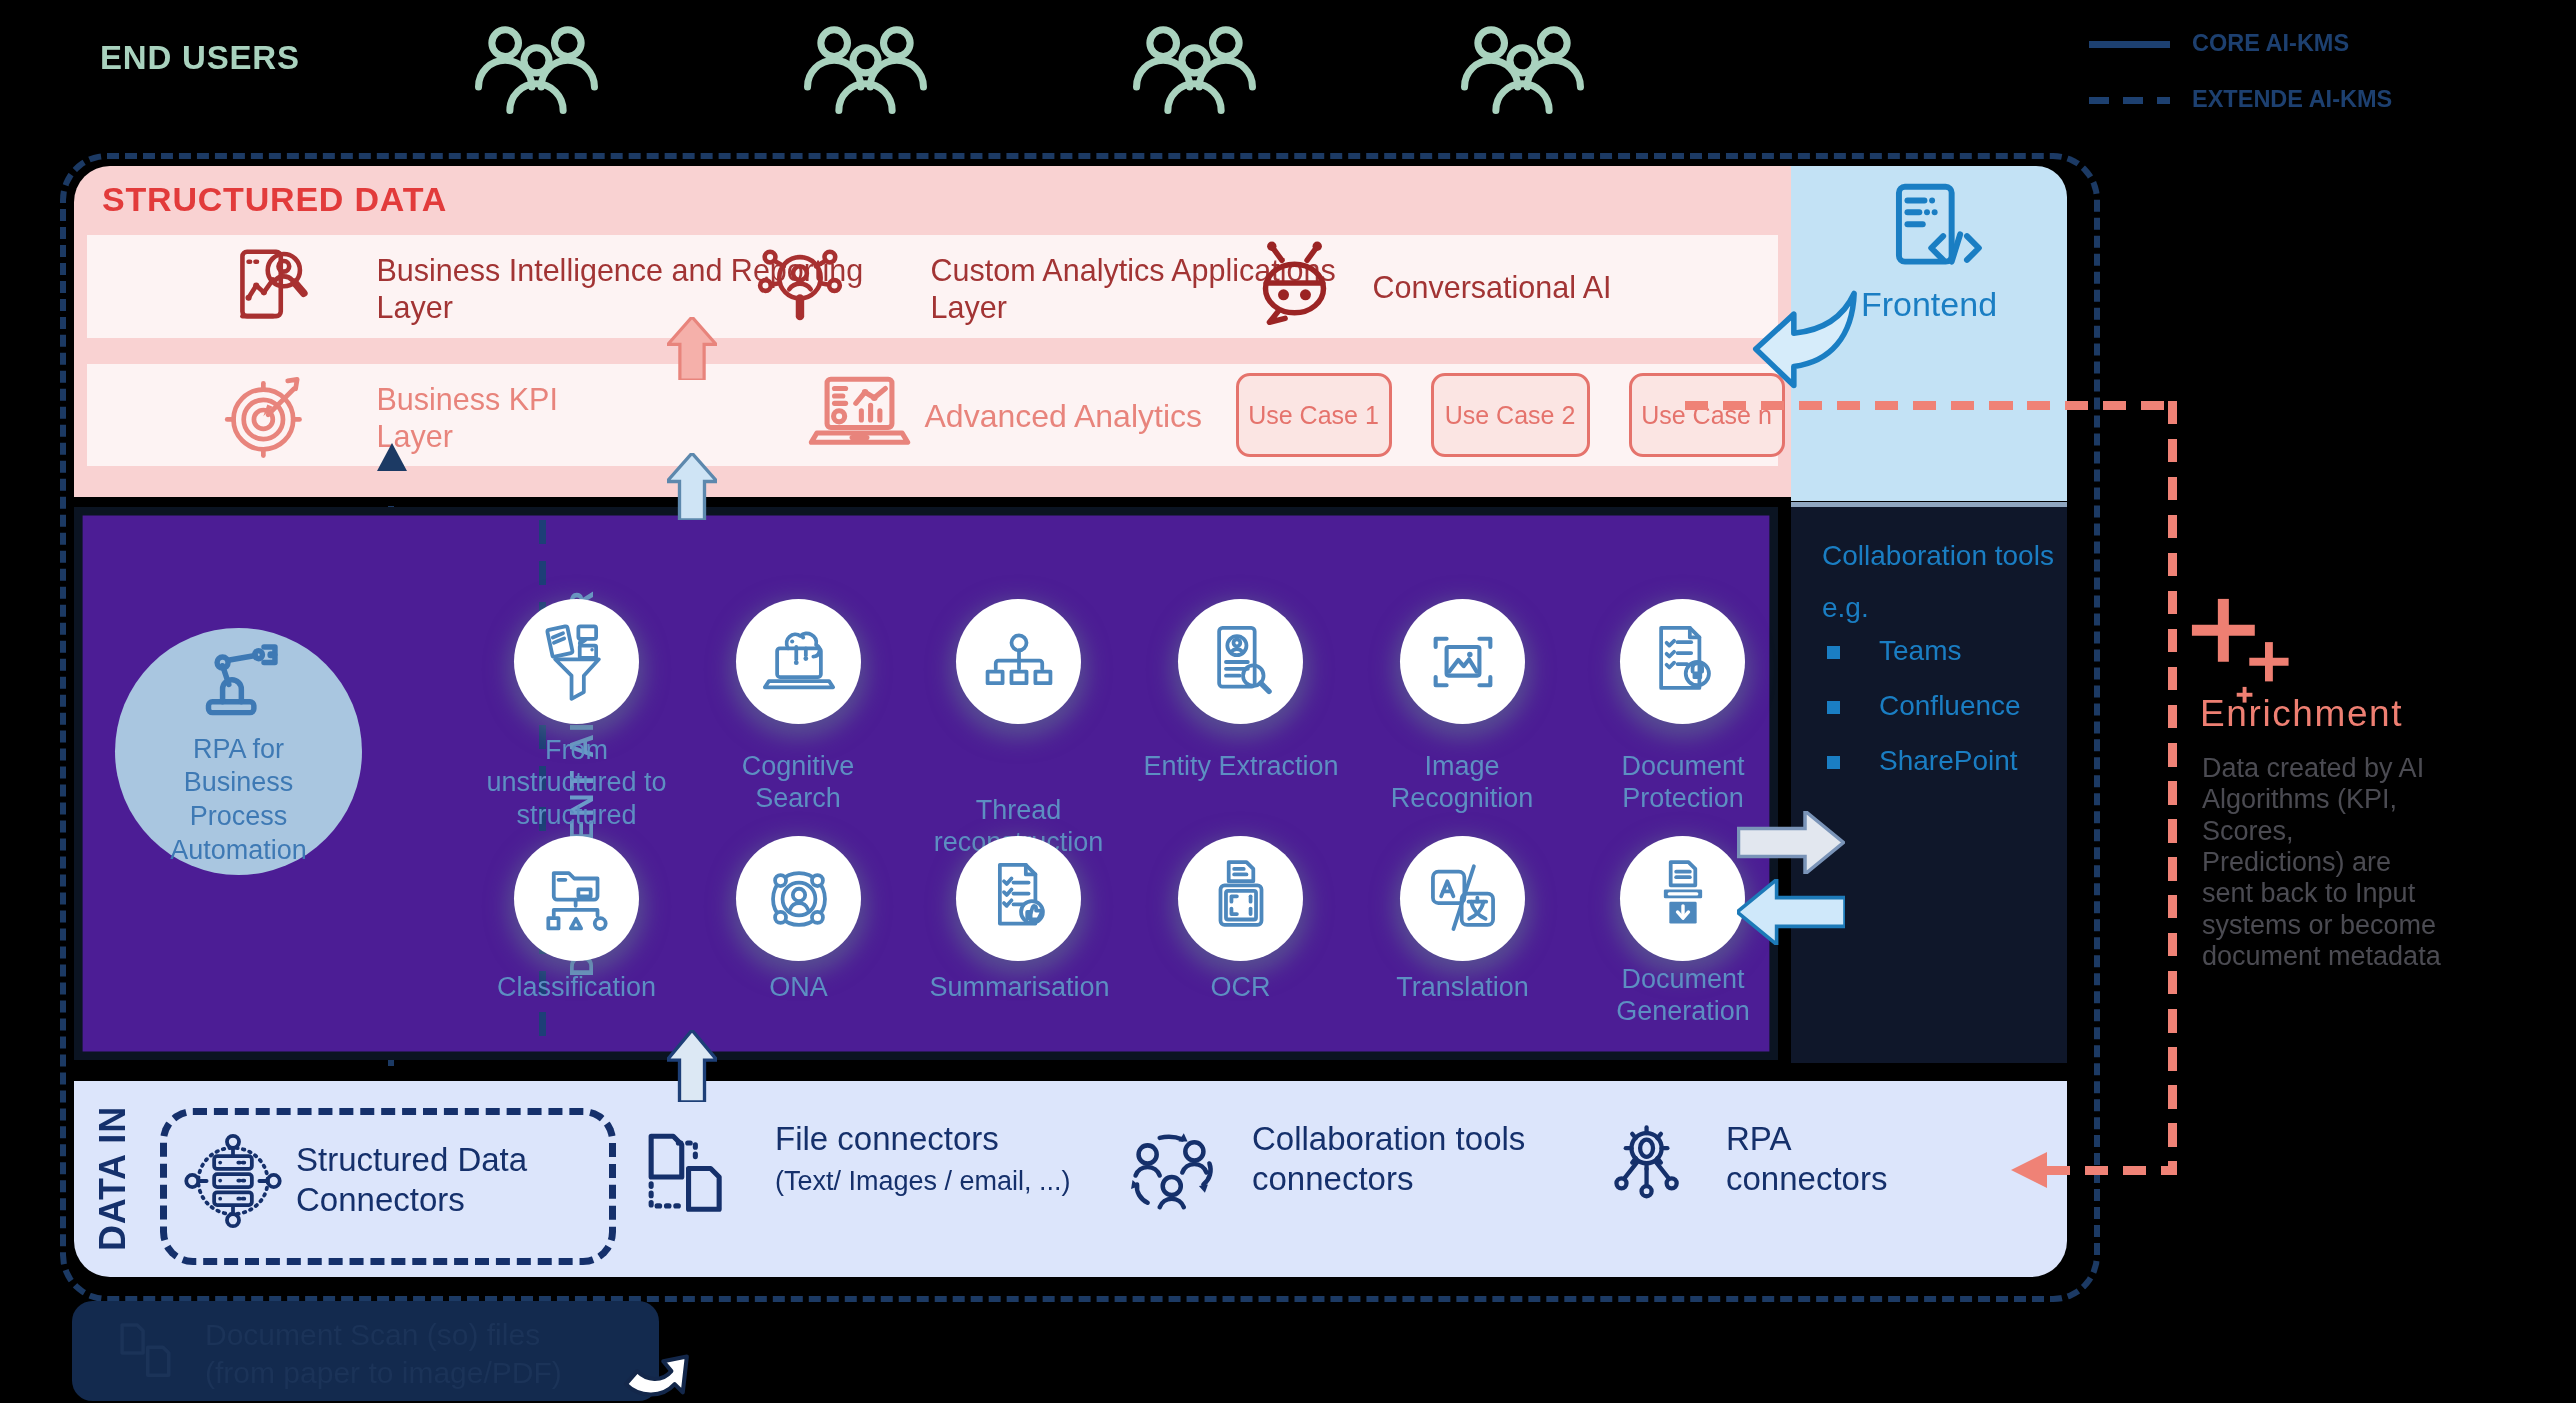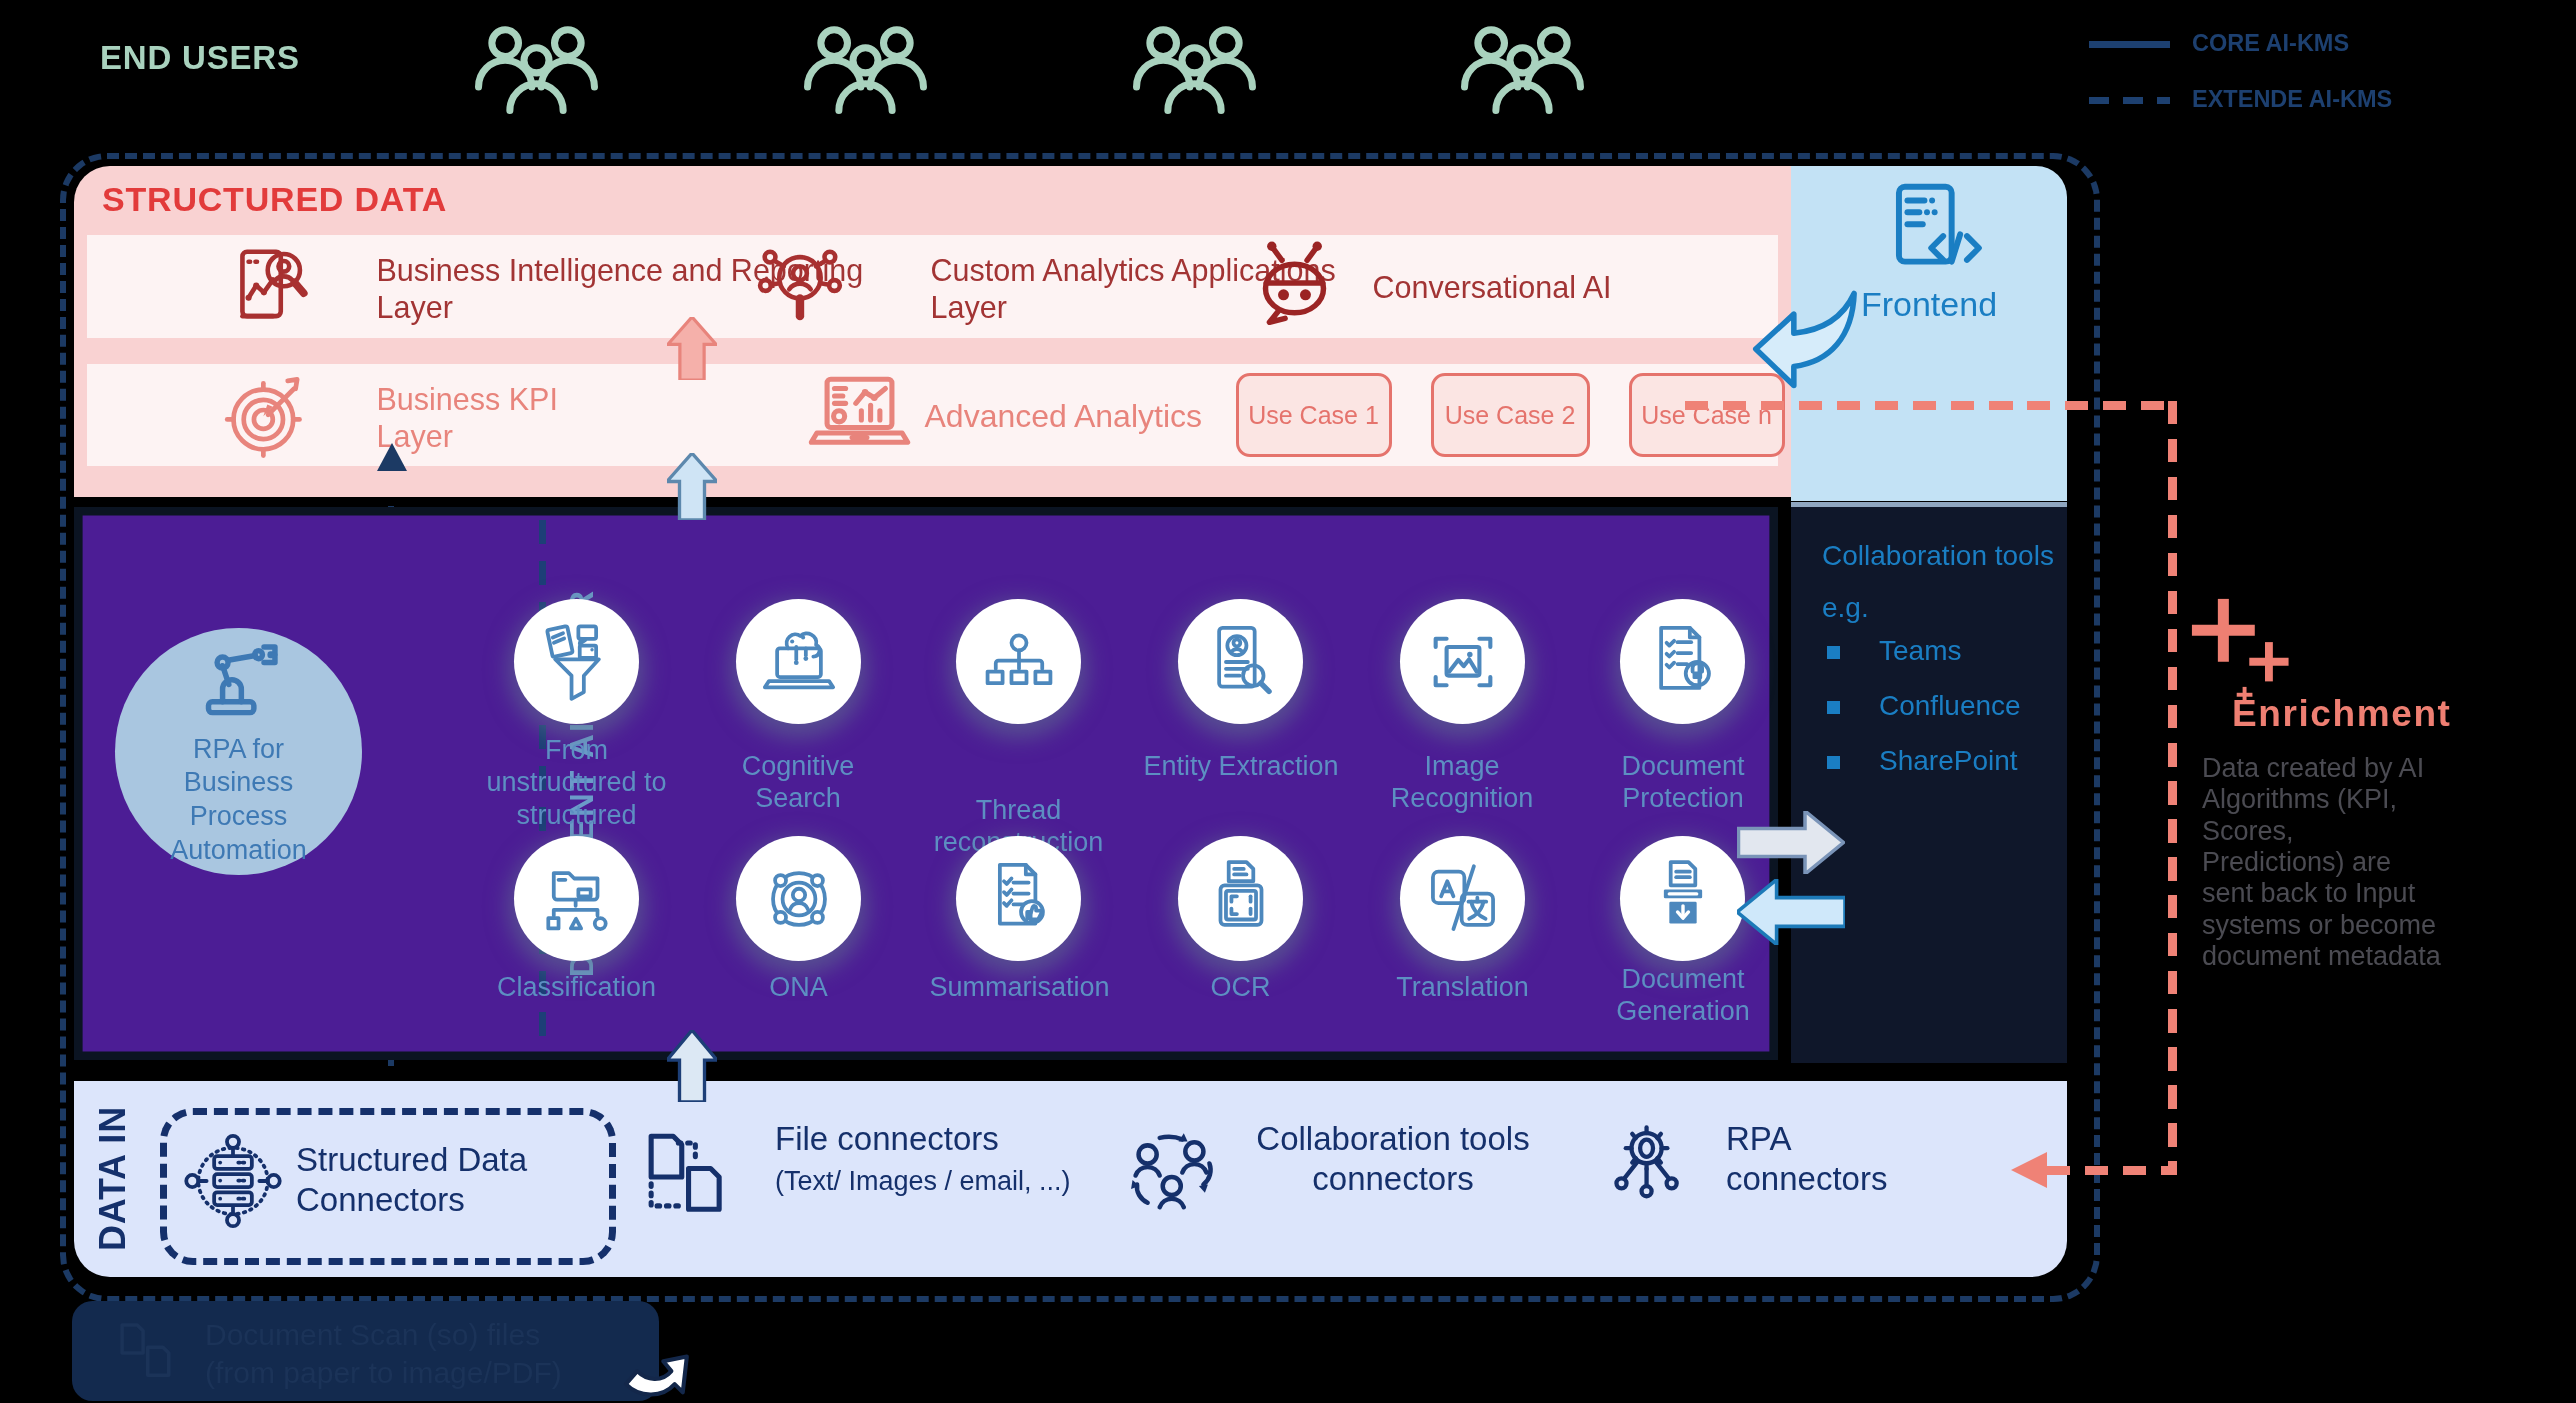--- a/index.html
+++ b/index.html
@@ -65,21 +65,21 @@
   
   .vdash-navy{width:6.3px;background:repeating-linear-gradient(180deg,#1c3a64 0 20.4px,transparent 20.4px 36px);}
   .hdash-salmon{height:8.6px;background:repeating-linear-gradient(90deg,#ef8276 0 23.5px,transparent 23.5px 38px);}
   .vdash-salmon{width:8.6px;background:repeating-linear-gradient(180deg,#ef8276 0 23.5px,transparent 23.5px 38px);}
   .tri-up{width:0;height:0;border-left:15px solid transparent;border-right:15px solid transparent;
           border-bottom:28px solid #1c3a64;}
   .tri-left{width:0;height:0;border-top:18px solid transparent;border-bottom:18px solid transparent;
             border-right:36px solid #ef8276;}
 
   
-  .enr-title{font-size:37px;font-weight:bold;color:#ee7f72;letter-spacing:1.6px;margin-left:32px;}
+  .enr-title{font-size:37px;font-weight:normal;color:#ee7f72;letter-spacing:1.6px;}
   .enr-body{width:239px;font-size:27px;line-height:1.16;color:#4b4b52;}
 
   
   .navybox{left:72px;top:1301px;width:587px;height:100px;background:#132a4e;border-radius:20.4px;}
   .hidden-text{color:#1b3358;font-size:30px;line-height:1.3;}
 </style>
 </head>
 <body>
 
 <div class="stage">
@@ -548,21 +548,21 @@
         <circle cx="66" cy="80" r="12"></circle>
           <path d="M50 108 a17 17 0 0 1 32 0"></path>
         <path d="M50 16 a30 16 0 0 1 30 2"></path>
           <path class="fillc" d="M82 10 l5 11 l-12 0 z"></path>
         <path d="M116 50 a28 26 0 0 1 -8 28"></path>
           <path class="fillc" d="M102 80 l12 -2 l-4 11 z"></path>
         <path d="M20 78 a28 24 0 0 0 14 24"></path>
           <path class="fillc" d="M14 72 l-2 12 l11 -4 z"></path>
       </g>
     </svg>
-    <div class="abs navytext dtitle" style="left:1178px;top:38px;width:282px;text-align:center;">Collaboration tools connectors</div>
+    <div class="abs navytext dtitle" style="left:1178px;top:38px;width:282px;">Collaboration tools connectors</div>
 
     <svg class="abs ic" style="left:1531px;top:39px;color:#15306b" width="86" height="98" viewBox="0 0 120 130">
       <g stroke-width="6">
         <circle cx="58" cy="36" r="21"></circle>
         <ellipse cx="58" cy="36" rx="9" ry="12"></ellipse>
         <line x1="58" y1="7" x2="58" y2="15"></line>
           <line x1="58" y1="57" x2="58" y2="65"></line>
         <line x1="29" y1="36" x2="37" y2="36"></line>
           <line x1="79" y1="36" x2="87" y2="36"></line>
         <line x1="38" y1="16" x2="43" y2="22"></line>

